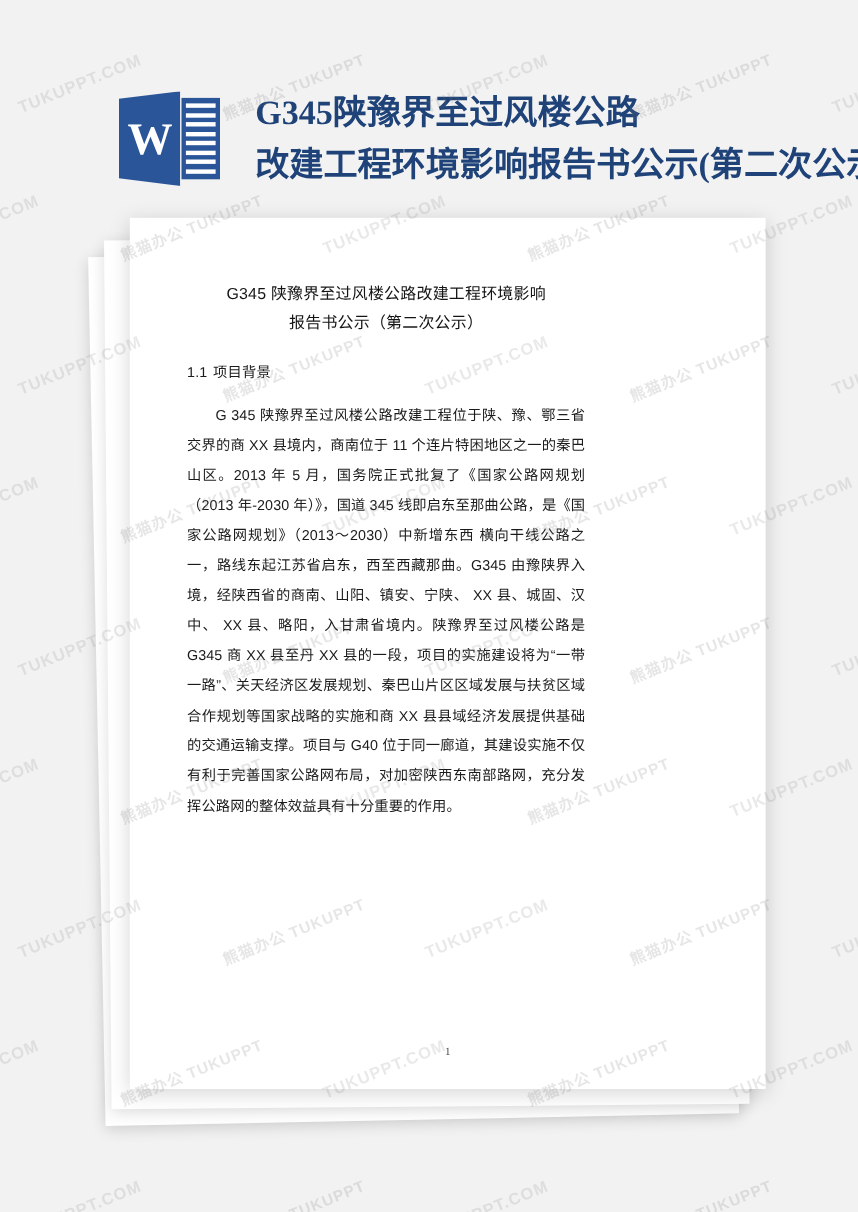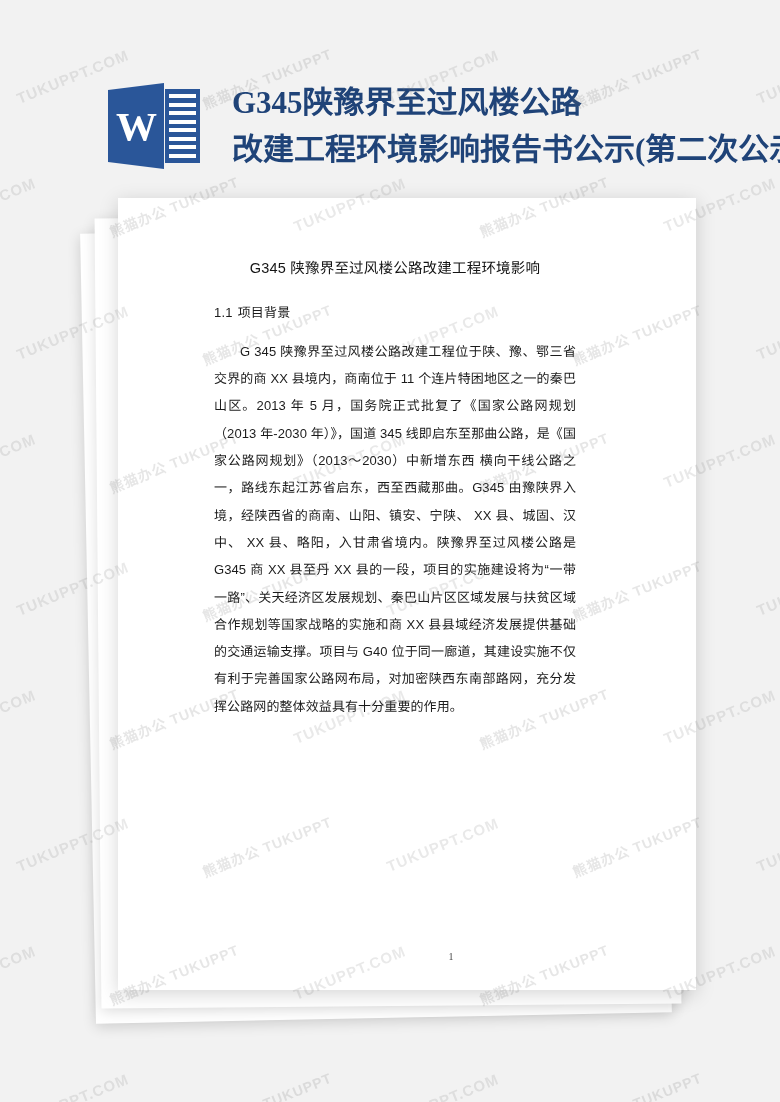--- a/index.html
+++ b/index.html
@@ -152,21 +152,20 @@
     left: 118px;
     top: 198px;
     width: 466px;
     height: 792px;
     z-index: 30;
     box-sizing: border-box;
     padding: 58px 52px 0 52px;
     color: #1b1b1b;
     font-family: "Liberation Sans", "DejaVu Sans", sans-serif;
     overflow: hidden;
-    margin-left: 44px;
   }
 
   .doc-title {
     text-align: center;
     font-size: 14.5px;
     line-height: 1.78;
     font-weight: 400;
     color: #141414;
     margin: 0 0 20px 0;
     letter-spacing: 0.2px;
@@ -234,20 +233,21 @@
     <div class="title-line-1">G345陕豫界至过风楼公路</div>
     <div class="title-line-2">改建工程环境影响报告书公示(第二次公示)</div>
   </div>
 
 </div>
 
 <div class="page-content">
 
   <div class="doc-title">
     <span class="tl">G345 陕豫界至过风楼公路改建工程环境影响</span>
+    <span class="tl">报告书公示（第二次公示）</span>
   </div>
 
 
   <p class="heading">
     <span class="num">1.1</span><span>项目背景</span>
   </p>
 
   <p class="para">G 345  陕豫界至过风楼公路改建工程位于陕、豫、鄂三省交界的商 XX 县境内，商南位于 11 个连片特困地区之一的秦巴山区。2013 年 5 月，国务院正式批复了《国家公路网规划（2013 年-2030 年）》，国道 345 线即启东至那曲公路，是《国家公路网规划》（2013～2030）中新增东西 横向干线公路之一，路线东起江苏省启东，西至西藏那曲。G345 由豫陕界入境，经陕西省的商南、山阳、镇安、宁陕、 XX 县、城固、汉中、 XX 县、略阳，入甘肃省境内。陕豫界至过风楼公路是 G345 商 XX 县至丹 XX 县的一段，项目的实施建设将为“一带一路”、关天经济区发展规划、秦巴山片区区域发展与扶贫区域合作规划等国家战略的实施和商 XX 县县域经济发展提供基础的交通运输支撑。项目与 G40 位于同一廊道，其建设实施不仅有利于完善国家公路网布局，对加密陕西东南部路网，充分发挥公路网的整体效益具有十分重要的作用。</p>
 
 

